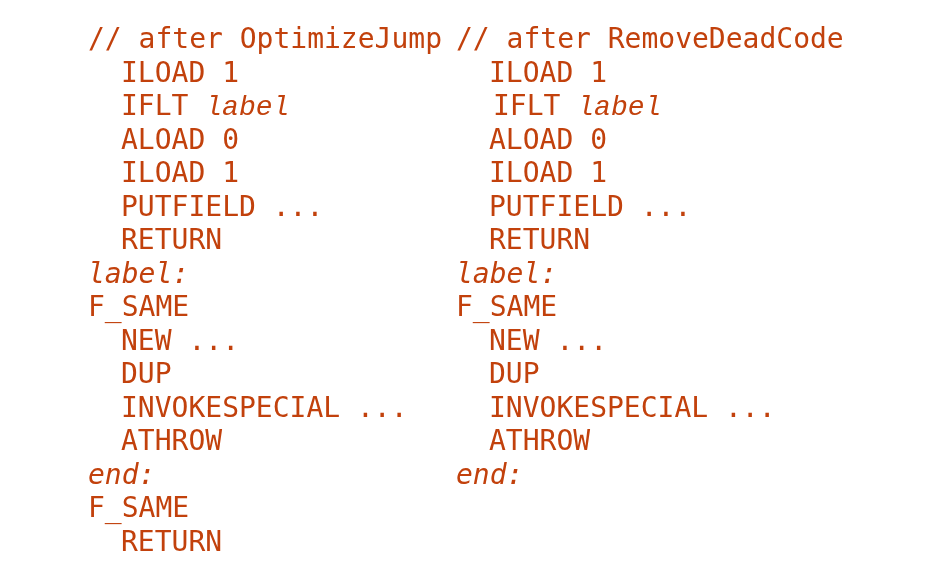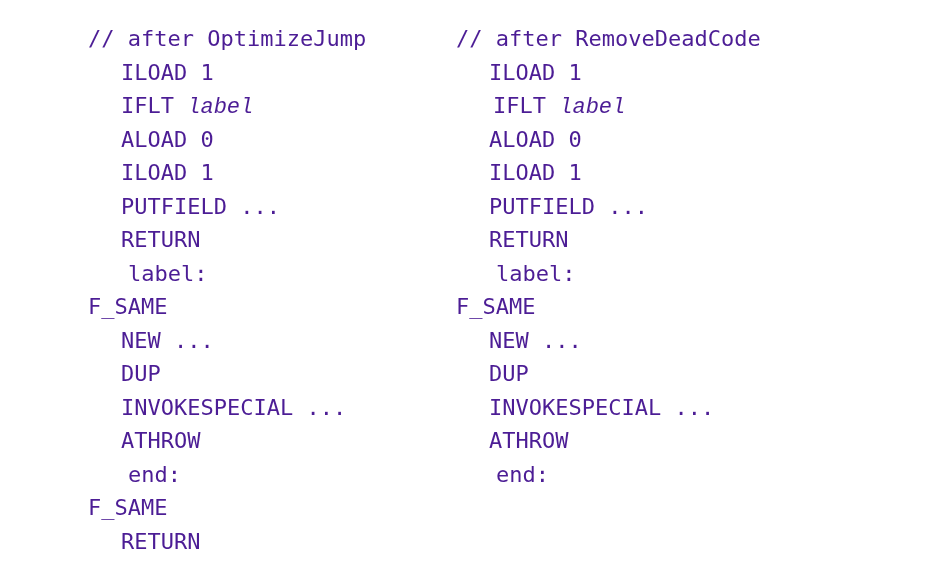--- a/index.html
+++ b/index.html
@@ -24,36 +24,36 @@
     top: 22px;
     white-space: pre;
   }
 
   #listing-left  { left: 88px; }
   #listing-right { left: 456px; }
 
   .code-line {
     height: 33.5px;
     line-height: 33.5px;
-    font-size: 22px;
-    color: #4c1d95;
+    font-size: 28px;
+    color: #c2410c;
     white-space: pre;
     letter-spacing: 0px;
   }
 
   
   .indent-0 { padding-left: 0px; }
   .indent-1 { padding-left: 33px; }
 
   
   .kern-nudge { padding-left: 37px; }
 
   
   .label-text {
-    margin-left: 40px;
+    font-style: italic;
   }
 
   
   .operand-italic {
     font-style: italic;
     font-family: Liberation Mono, monospace;
   }
 
   .comment {
     font-style: normal;

